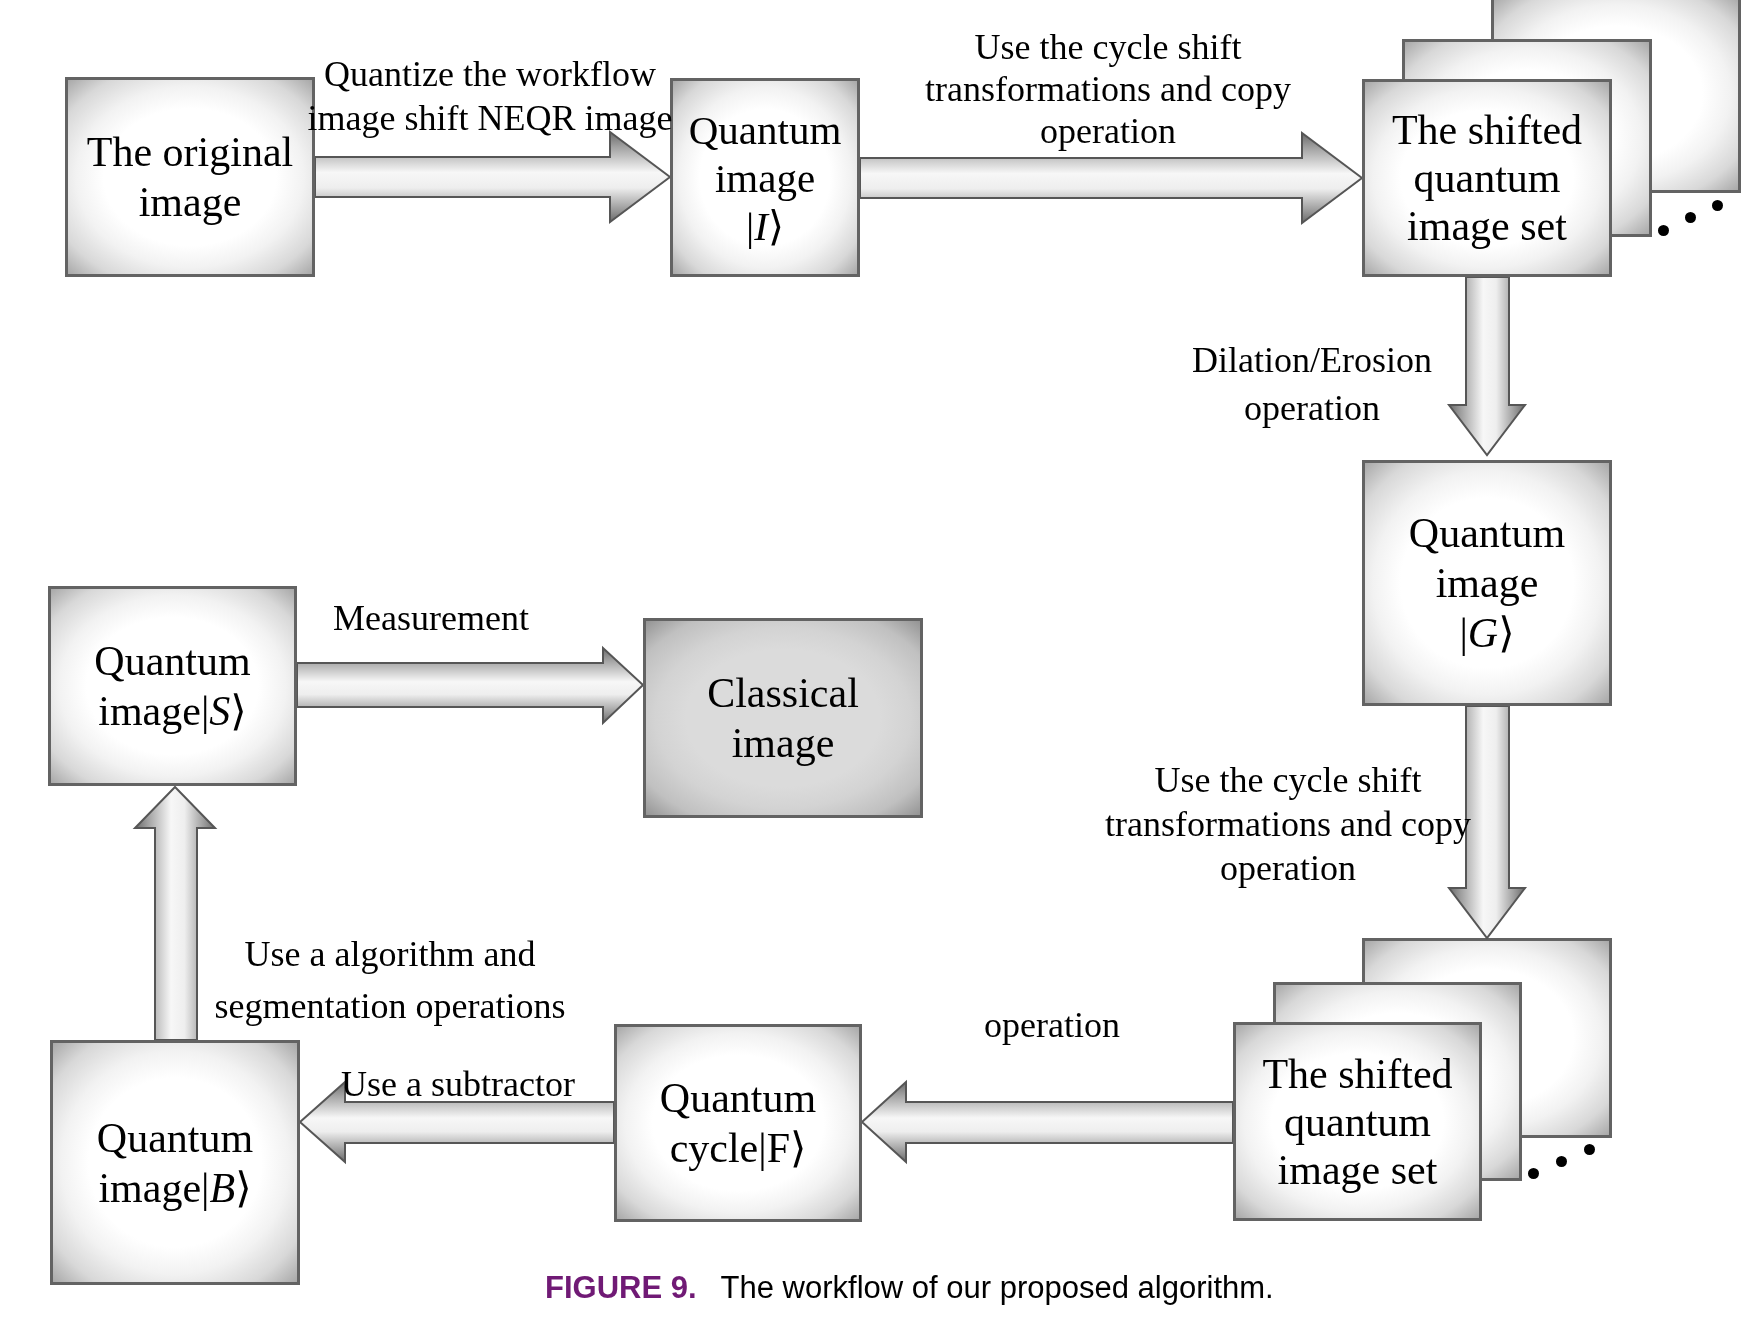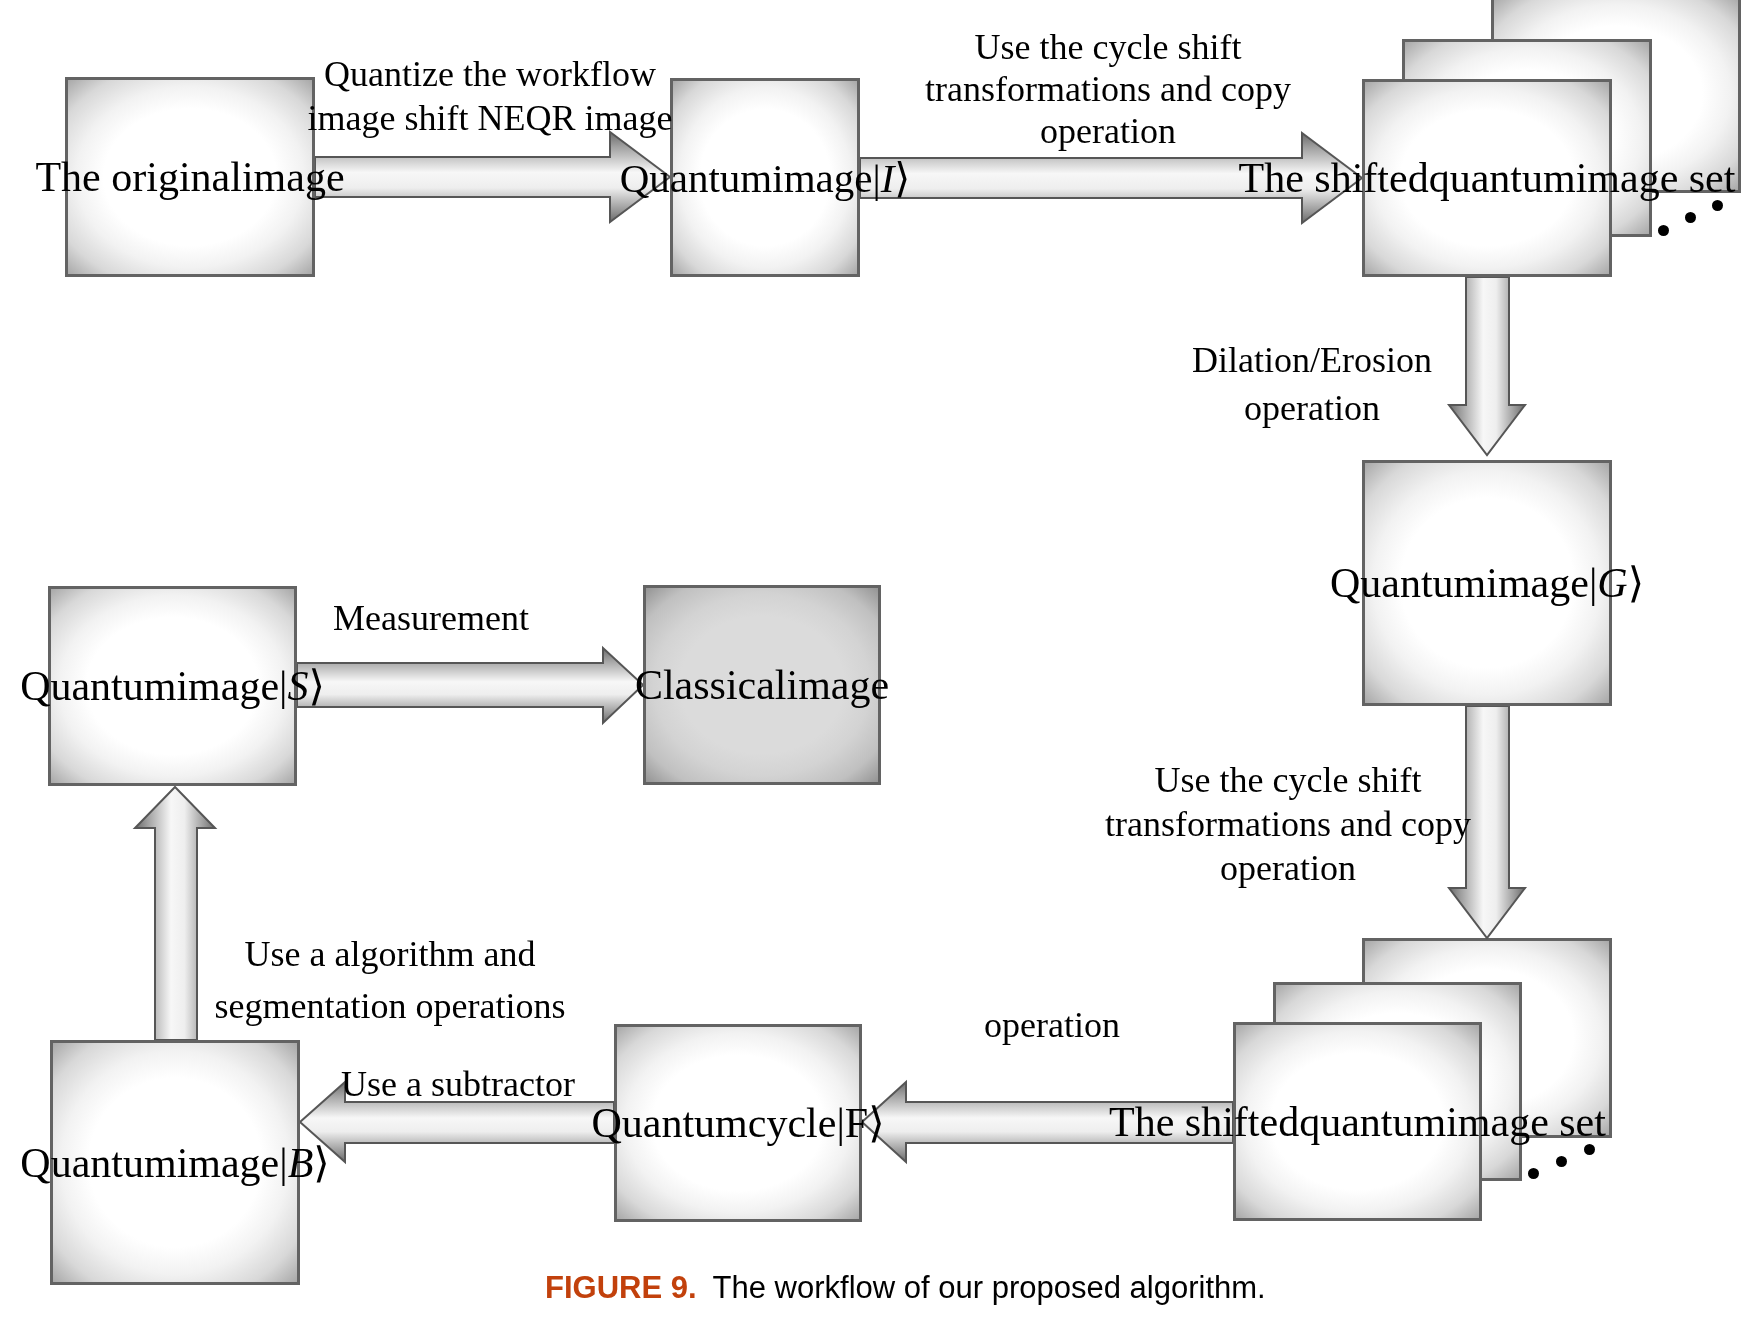--- a/index.html
+++ b/index.html
@@ -1,31 +1,31 @@
 <!DOCTYPE html>
 <html><head>
 <meta charset="utf-8">
 <style>
   html,body{margin:0;padding:0;background:#ffffff;}
   #canvas{position:relative;width:1750px;height:1324px;background:#ffffff;overflow:hidden;
           font-family:"Liberation Serif",serif;color:#000;}
   .box{position:absolute;box-sizing:border-box;border:3px solid #636363;
        background:radial-gradient(ellipse at center,#ffffff 50%,#f2f2f2 66%,#d8d8d8 84%,#a8a8a8 100%);
-       display:flex;justify-content:center;align-items:center;
+       display:flex;flex-direction:column;justify-content:center;align-items:center;
        font-size:42px;line-height:50px;text-align:center;}
   .box.gray{background:radial-gradient(ellipse at center,#dbdbdb 50%,#d3d3d3 66%,#c0c0c0 84%,#949494 100%);}
   .bl{white-space:nowrap;}
   .ketletter{font-style:italic;}
   .lbl{position:absolute;font-size:36px;line-height:44px;text-align:center;
        transform:translateX(-50%);white-space:nowrap;}
   .arr{position:absolute;overflow:visible;}
   .dot{position:absolute;width:11px;height:11px;border-radius:50%;background:#000;}
   #caption{position:absolute;left:545px;top:1270px;font-family:"Liberation Sans",sans-serif;
            font-size:31px;line-height:36px;white-space:nowrap;}
-  #caption .figlabel{font-weight:bold;color:#c2410c;margin-right:16px;}
+  #caption .figlabel{font-weight:bold;color:#701a75;margin-right:24px;}
 </style>
 </head>
 <body>
 
 <div id="canvas">
 
   <svg width="0" height="0" style="position:absolute">
     <defs>
       <linearGradient id="agv" x1="0" y1="0" x2="0" y2="1">
         <stop offset="0" stop-color="#6a6a6a"></stop>
@@ -114,21 +114,21 @@
   <div class="box" style="left:50px;top:1040px;width:250px;height:245px">
     <div class="bl">Quantum</div>
     <div class="bl"><span>image|</span><span class="ketletter">B</span><span>⟩</span></div>
   </div>
 
   <div class="box" style="left:48px;top:586px;width:249px;height:200px">
     <div class="bl">Quantum</div>
     <div class="bl"><span>image|</span><span class="ketletter">S</span><span>⟩</span></div>
   </div>
 
-  <div class="box gray" style="left:643px;top:585px;width:238px;height:200px">
+  <div class="box gray" style="left:643px;top:618px;width:280px;height:200px">
     <div class="bl">Classical</div>
     <div class="bl">image</div>
   </div>
 
   <div>
     <div class="dot" style="left:1658px;top:225px"></div>
     <div class="dot" style="left:1685px;top:212px"></div>
     <div class="dot" style="left:1712px;top:200px"></div>
   </div>
   <div>

